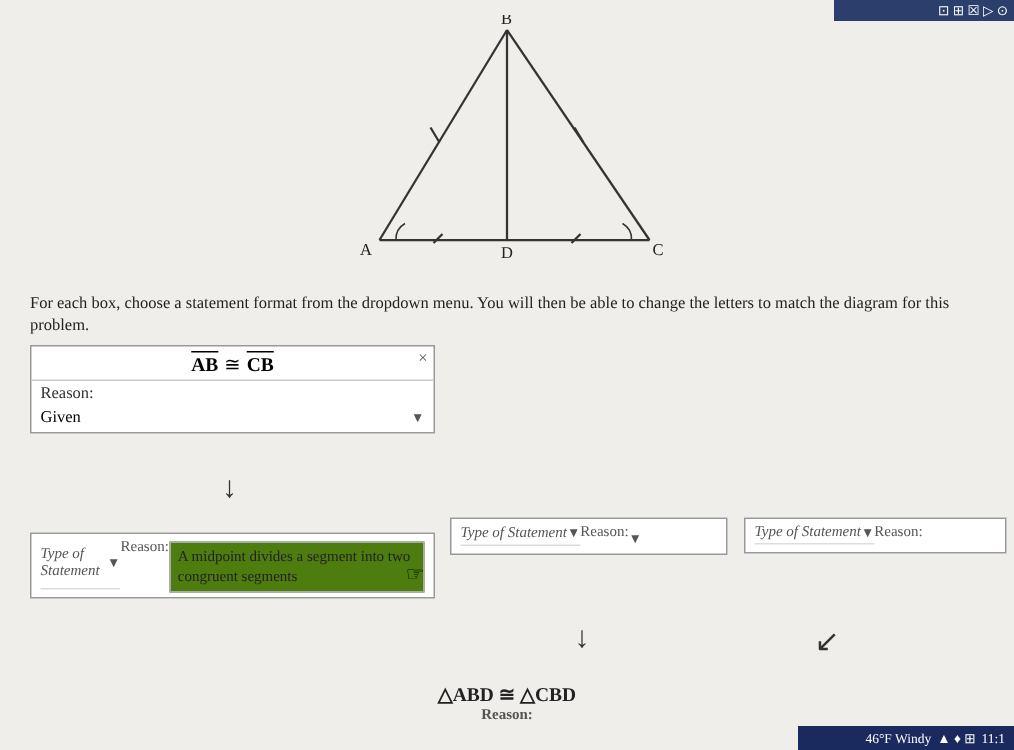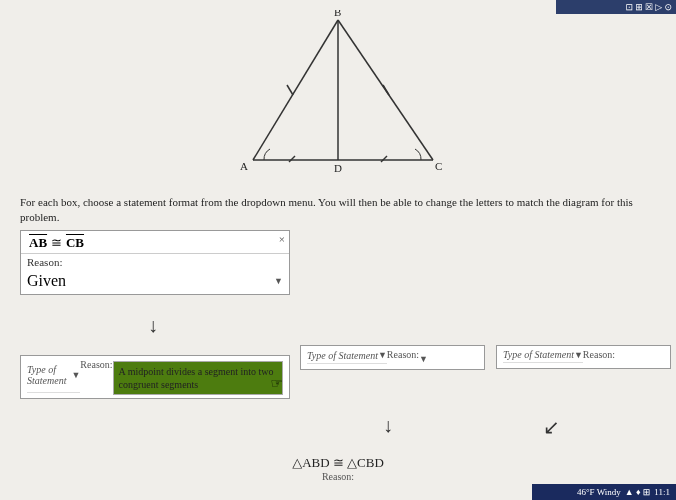--- a/index.html
+++ b/index.html
@@ -57,21 +57,21 @@
       position: absolute;
       top: 230px;
       left: 20px;
       width: 270px;
       border: 1px solid #999;
       background: white;
     }
     .proof-top-inner {
       display: flex;
       flex-direction: column;
-      align-items: flex-start;
+      align-items: center;
       padding: 4px 8px 2px 8px;
       border-bottom: 1px solid #ccc;
       position: relative;
     }
     .proof-top-inner .close-x {
       position: absolute;
       right: 4px;
       top: 2px;
       font-size: 11px;
       color: #555;
@@ -95,21 +95,21 @@
       padding: 2px 6px;
       text-align: left;
       width: 100%;
     }
     .given-row {
       display: flex;
       align-items: center;
       padding: 2px 6px 4px 6px;
     }
     .given-text {
-      font-size: 16px;
+      font-size: 11px;
       flex: 1;
     }
     .dropdown-arrow {
       font-size: 9px;
       color: #555;
     }
 
     
     .arrow-down {
       position: absolute;
@@ -191,20 +191,21 @@
       width: 175px;
     }
 
     
     .final-result {
       position: absolute;
       bottom: 18px;
       left: 50%;
       transform: translateX(-50%);
       text-align: center;
+      font-weight: bold;
     }
     .final-result-text {
       font-size: 13px;
       color: #222;
     }
     .final-reason {
       font-size: 10px;
       color: #555;
     }
 

